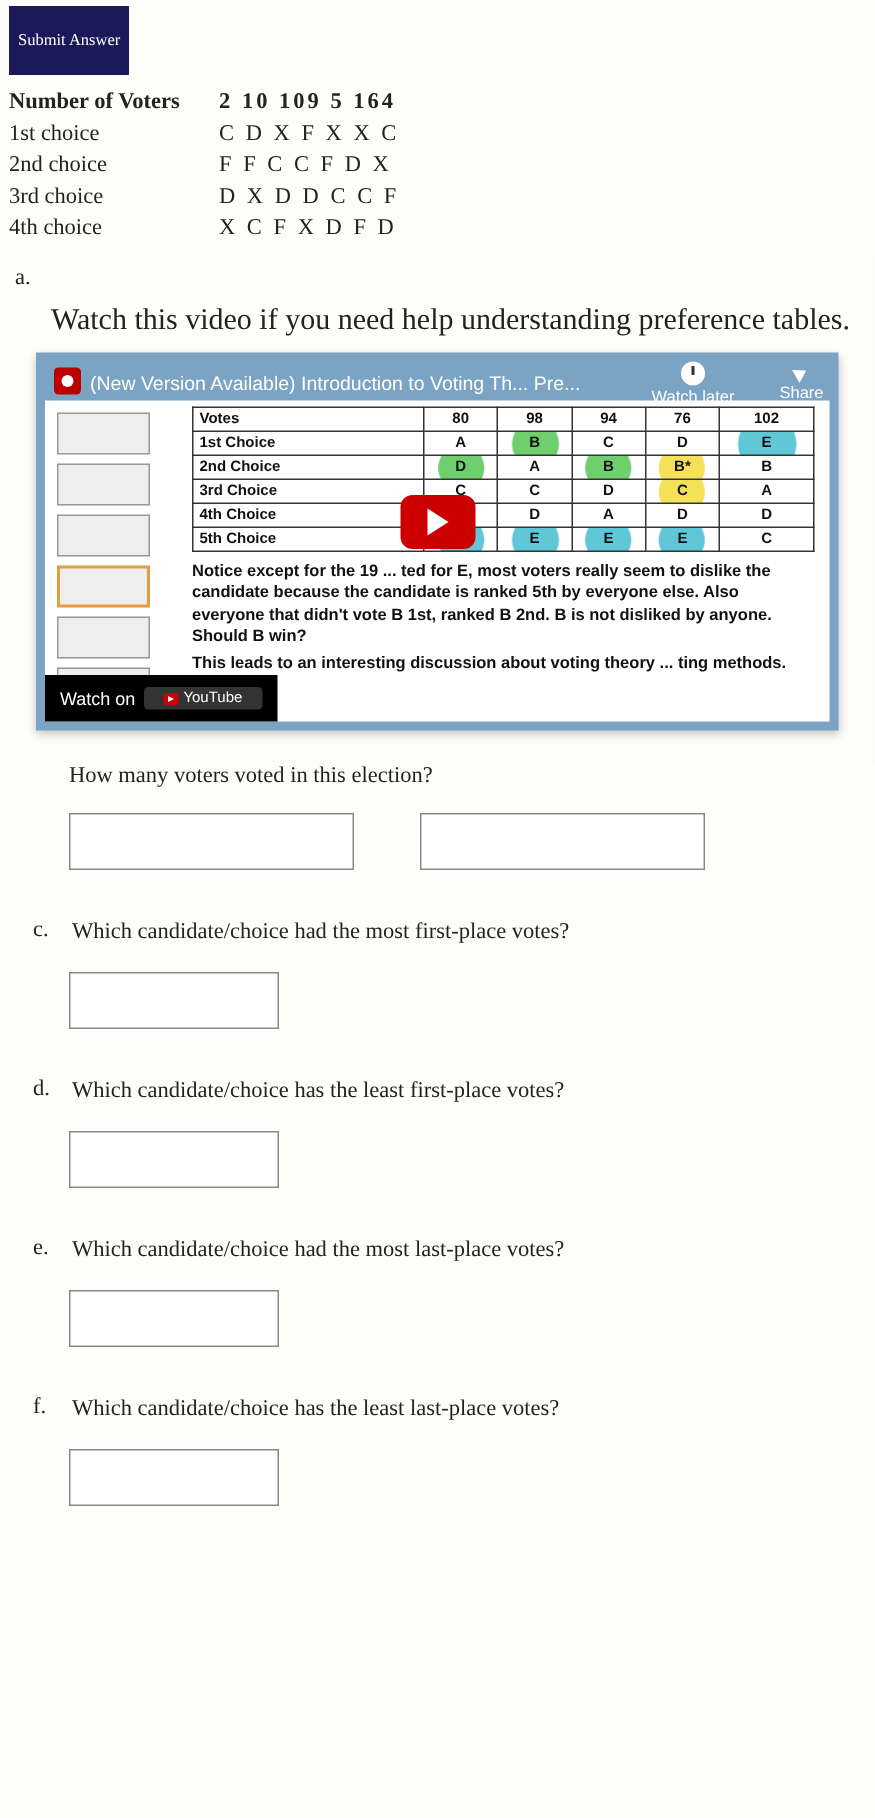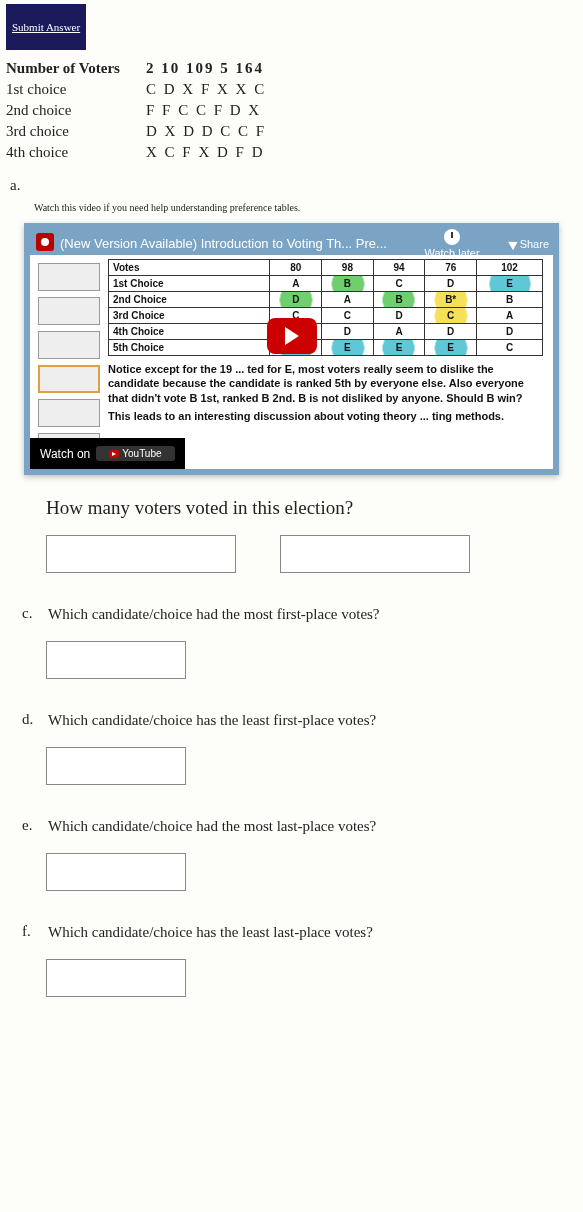--- a/index.html
+++ b/index.html
@@ -14,32 +14,31 @@
     padding: 4px 6px 20px 6px;
     min-height: 1212px;
   }
   .submit-btn {
     background: #1a1a5a;
     color: #fff;
     font-size: 11px;
     padding: 17px 6px;
     display: inline-block;
     margin-bottom: 8px;
-    text-decoration: underline;
   }
   .pref-table {
     margin-bottom: 14px;
     font-size: 15px;
   }
   .pref-row { display: flex; }
   .pref-label { width: 140px; padding: 2px 0; }
   .pref-values { letter-spacing: 2px; padding: 2px 0; }
   .pref-header { font-weight: bold; }
   .qlabel { font-size: 15px; margin: 4px 0 8px 4px; }
-  .qtext { font-size: 10px; margin: 6px 8px 10px 28px; }
+  .qtext { font-size: 20px; margin: 6px 8px 10px 28px; }
   .video-wrap {
     margin: 6px 18px 22px 18px;
     background: #7aa3c4;
     padding: 6px;
     position: relative;
     box-shadow: 0 2px 6px rgba(0,0,0,0.25);
   }
   .video-title {
     color: #fff;
     font-family: Arial, sans-serif;
@@ -54,21 +53,21 @@
     background: #b00; display: inline-flex; align-items:center; justify-content:center;
   }
   .video-title .dot2 { width:8px; height:8px; border-radius:50%; background:#fff; }
   .video-top-right { position:absolute; top:6px; right:10px; display:flex; gap:30px; align-items:center; color:#fff; font-family:Arial,sans-serif; font-size:11px;}
   .clock { width:16px;height:16px;border-radius:50%;background:#fff;position:relative;}
   .clock::after{content:"";position:absolute;left:7px;top:3px;width:2px;height:6px;background:#333;}
   .share-ic { width:0;height:0;border-left:8px solid #fff;border-top:5px solid transparent;border-bottom:5px solid transparent; display:inline-block; transform: rotate(-30deg);}
   .video-body {
     background: #fff;
     display: flex;
-    gap: 4px;
+    gap: 24px;
     padding: 4px;
     position: relative;
   }
   .slides {
     width: 70px;
     display: flex;
     flex-direction: column;
     gap: 6px;
     padding: 4px;
   }
@@ -137,21 +136,21 @@
   .answer-box {
     width: 190px;
     height: 38px;
     border: 1px solid #888;
     background: #fff;
     margin: 10px 0 10px 40px;
     font-size: 14px;
     padding: 4px;
   }
   .answer-box.sm { width: 140px; }
-  .first-q { margin: 14px 16px 6px 40px; font-size:19px;}
+  .first-q { margin: 14px 16px 6px 40px; font-size:15px;}
 </style>
 </head>
 <body>
 
 <div class="page">
 
   <div class="submit-btn">Submit Answer</div>
 
   <div class="pref-table">
     <div class="pref-row pref-header">
@@ -185,21 +184,21 @@
       <span class="dot">
           <span class="dot2"></span>
         </span>
       <span>(New Version Available) Introduction to Voting Th... Pre...</span>
     </div>
     <div class="video-top-right">
       <div style="display:flex;flex-direction:column;align-items:center;gap:2px;">
         <span class="clock"></span>
         <span>Watch later</span>
       </div>
-      <div style="display:flex;flex-direction:row;align-items:center;gap:2px;">
+      <div style="display:flex;flex-direction:column;align-items:center;gap:2px;">
         <span class="share-ic"></span>
         <span>Share</span>
       </div>
     </div>
     <div class="video-body">
       <div class="slides">
         <div class="slide"></div>
         <div class="slide"></div>
         <div class="slide"></div>
         <div class="slide sel"></div>

